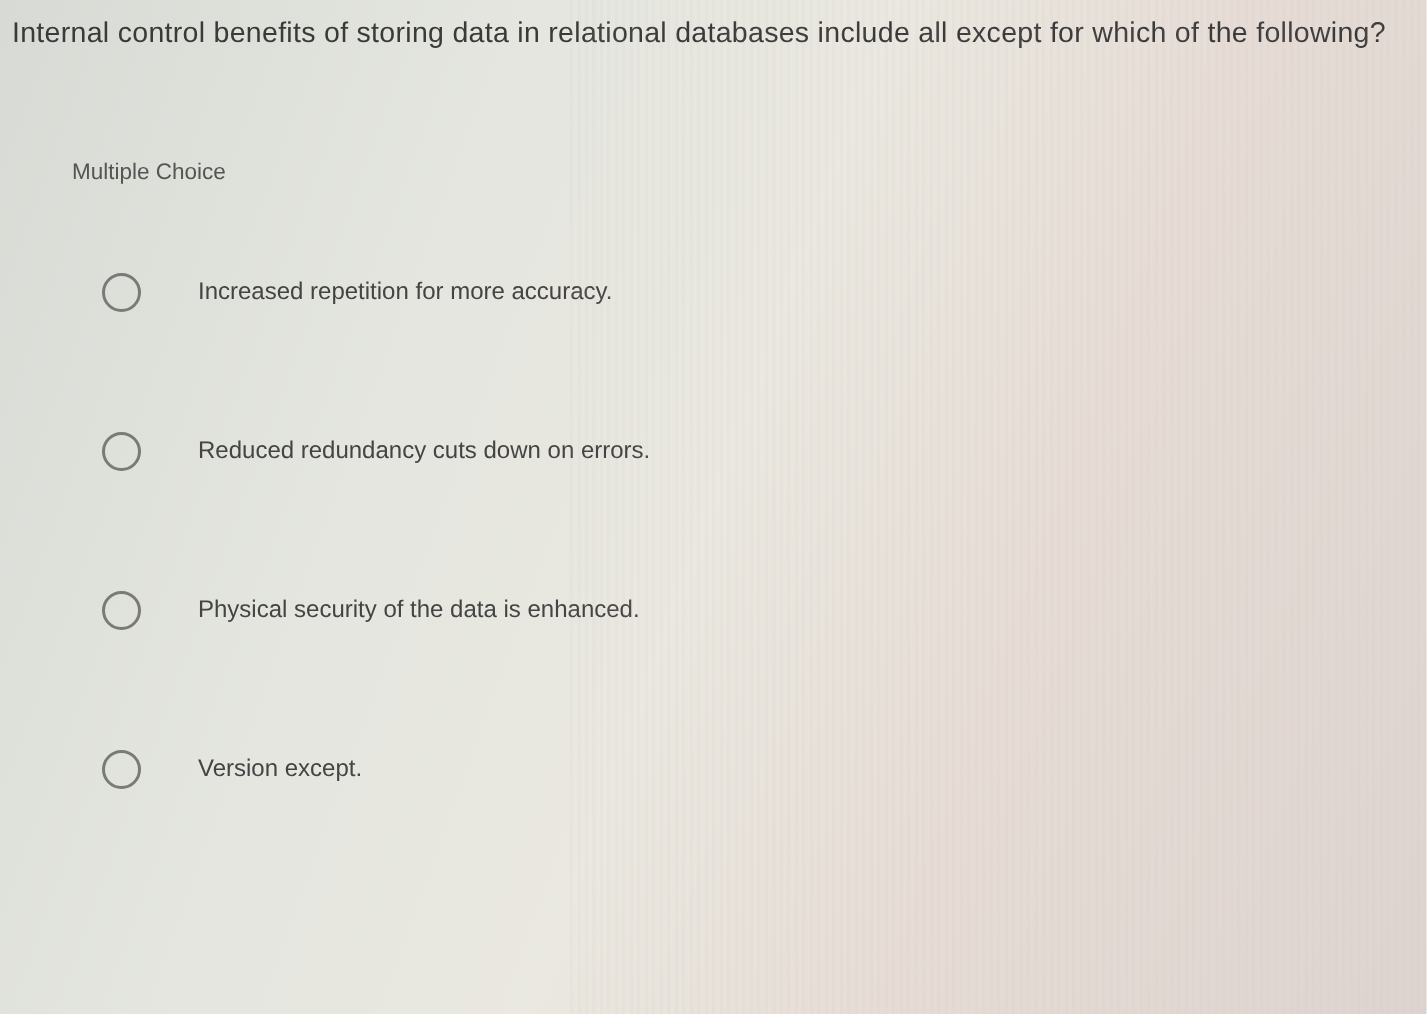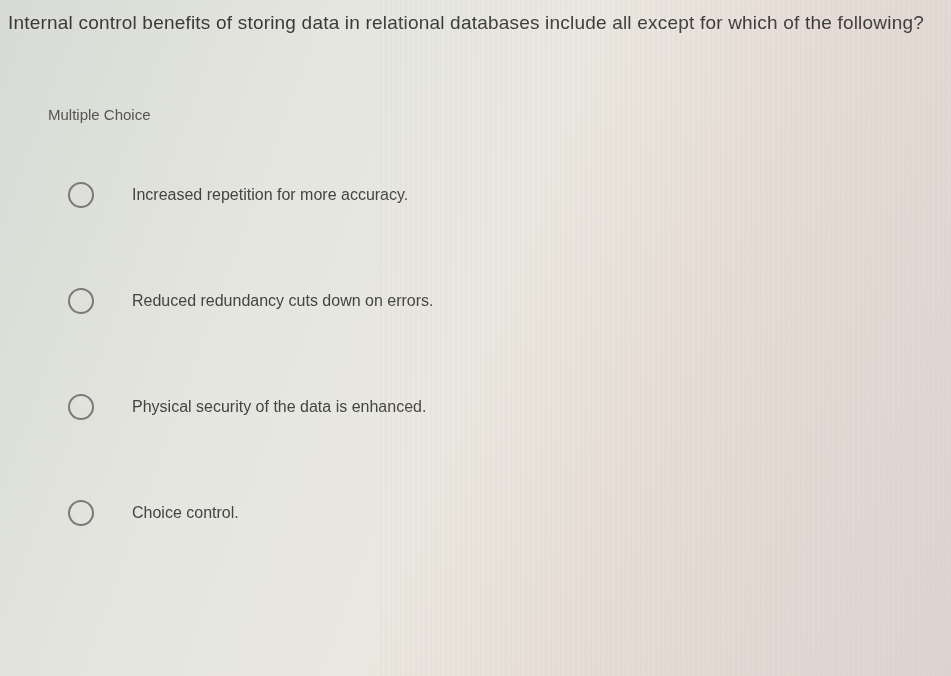--- a/index.html
+++ b/index.html
@@ -87,15 +87,15 @@
   <div class="option-row">
     <div class="radio-circle"></div>
     <div class="option-text">Reduced redundancy cuts down on errors.</div>
   </div>
   <div class="option-row">
     <div class="radio-circle"></div>
     <div class="option-text">Physical security of the data is enhanced.</div>
   </div>
   <div class="option-row">
     <div class="radio-circle"></div>
-    <div class="option-text">Choice control.</div>
+    <div class="option-text">Version except.</div>
   </div>
 </div>
 
 </body></html>

